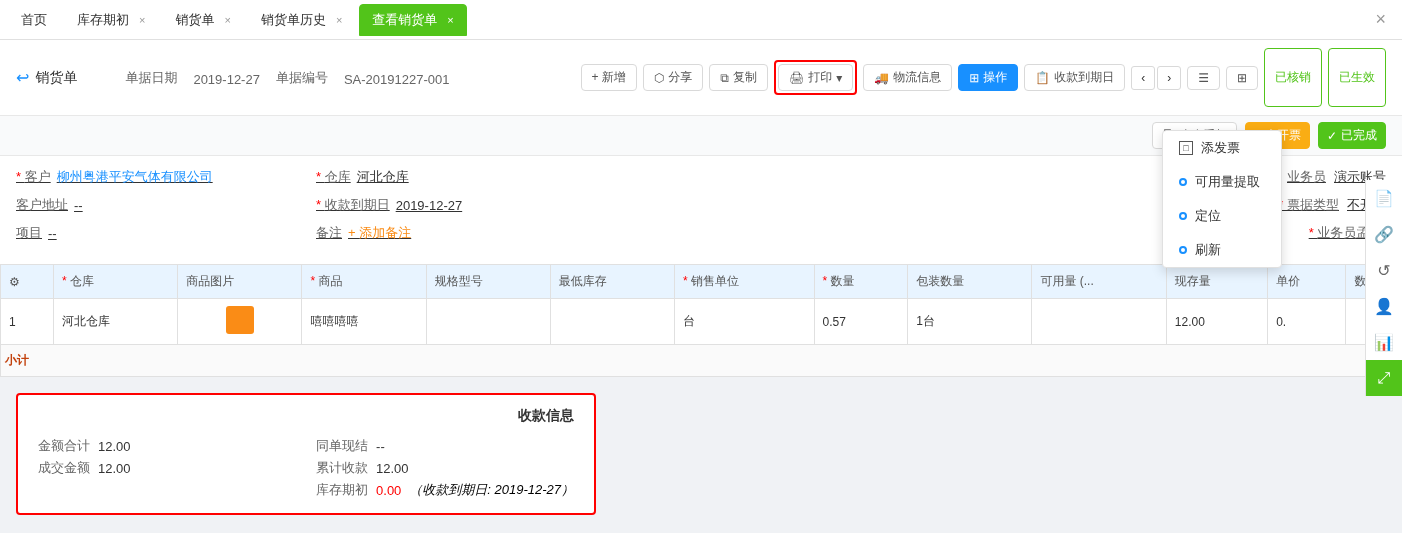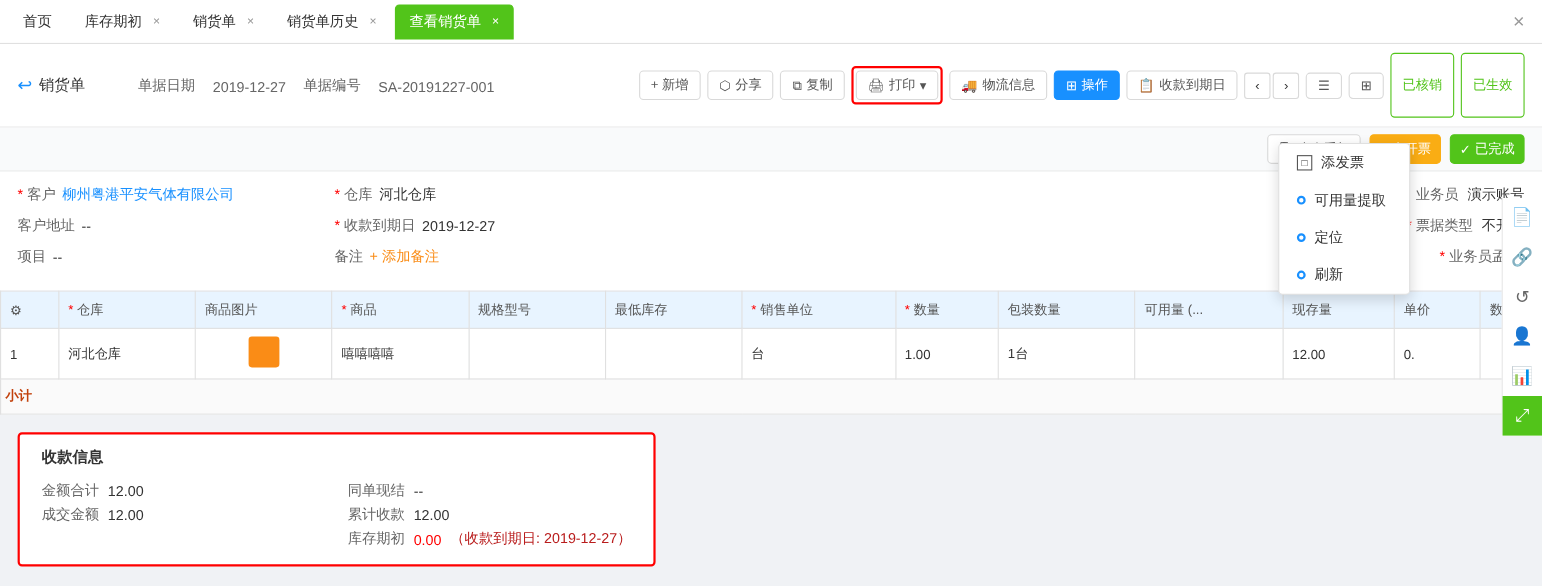--- a/index.html
+++ b/index.html
@@ -46,21 +46,21 @@
     .toolbar-btn {
       display: flex; align-items: center; gap: 4px; padding: 4px 8px; border: 1px solid #d9d9d9;
       border-radius: 4px; background: #fff; cursor: pointer; font-size: 12px; color: #555;
     }
     .toolbar-btn.open-btn { background: #faad14; color: #fff; border-color: #faad14; }
     .toolbar-btn.done-green { background: #52c41a; color: #fff; border-color: #52c41a; }
     .toolbar-spacer { flex: 1; }
 
     
     .form-area { padding: 12px 16px; background: #fff; }
-    .form-row { display: flex; align-items: center; margin-bottom: 10px; gap: 8px; }
+    .form-row { display: flex; align-items: center; margin-bottom: 10px; gap: 20px; text-decoration: underline; }
     .form-field { display: flex; align-items: center; gap: 6px; min-width: 280px; }
     .form-label { color: #666; font-size: 13px; white-space: nowrap; }
     .form-label.required::before { content: '* '; color: red; }
     .form-value { color: #333; font-size: 13px; }
     .form-value.link { color: #1890ff; cursor: pointer; }
     .form-right { margin-left: auto; display: flex; gap: 8px; font-size: 13px; }
     .add-note { color: #fa8c16; cursor: pointer; font-size: 13px; }
     .add-note::before { content: '+ '; }
 
     
@@ -69,29 +69,29 @@
     thead tr { background: #e8f4ff; }
     thead th { padding: 8px 8px; text-align: left; font-weight: 500; color: #555; border: 1px solid #e0e0e0; white-space: nowrap; }
     tbody tr { background: #fff; }
     tbody tr.subtotal { background: #fafafa; }
     tbody td { padding: 7px 8px; border: 1px solid #e0e0e0; color: #333; }
     .required-star { color: red; }
 
     
     .payment-box {
       border: 2px solid red; border-radius: 4px; padding: 12px 20px;
-      margin: 8px 16px; display: inline-block; min-width: 520px; background: #fff;
+      margin: 8px 16px; display: inline-block; min-width: 520px; background: #fff; text-align: right;
     }
     .payment-title { font-size: 14px; font-weight: bold; margin-bottom: 10px; color: #333; }
     .payment-grid { display: grid; grid-template-columns: 1fr 1fr; gap: 4px 20px; font-size: 13px; }
     .payment-row { display: flex; align-items: center; gap: 8px; padding: 2px 0; }
     .payment-label { color: #666; white-space: nowrap; }
     .payment-value { color: #333; }
     .payment-value.red { color: red; }
-    .payment-value.date-hint { color: #b91c1c; }
+    .payment-value.date-hint { color: #000000; font-style: italic; }
 
     
     .dropdown-overlay {
       position: absolute; top: 130px; right: 120px; background: #fff;
       border: 1px solid #e0e0e0; border-radius: 4px; box-shadow: 0 4px 12px rgba(0,0,0,0.15);
       z-index: 100; min-width: 120px;
     }
     .dropdown-item {
       display: flex; align-items: center; gap: 8px; padding: 8px 16px;
       cursor: pointer; font-size: 13px; color: #333;
@@ -280,21 +280,21 @@
         <tr>
           <td>1</td>
           <td>河北仓库</td>
           <td style="text-align:center;">
             <span style="display:inline-block;width:28px;height:28px;background:#fa8c16;border-radius:3px;"></span>
           </td>
           <td>嘻嘻嘻嘻</td>
           <td></td>
           <td></td>
           <td>台</td>
-          <td>1.00</td>
+          <td>0.57</td>
           <td>1台</td>
           <td></td>
           <td>12.00</td>
           <td>0.</td>
           <td></td>
         </tr>
         <tr class="subtotal">
           <td colspan="13" style="color:#c2410c; padding-left: 4px; font-weight: bold;">小计</td>
         </tr>
       </tbody>

